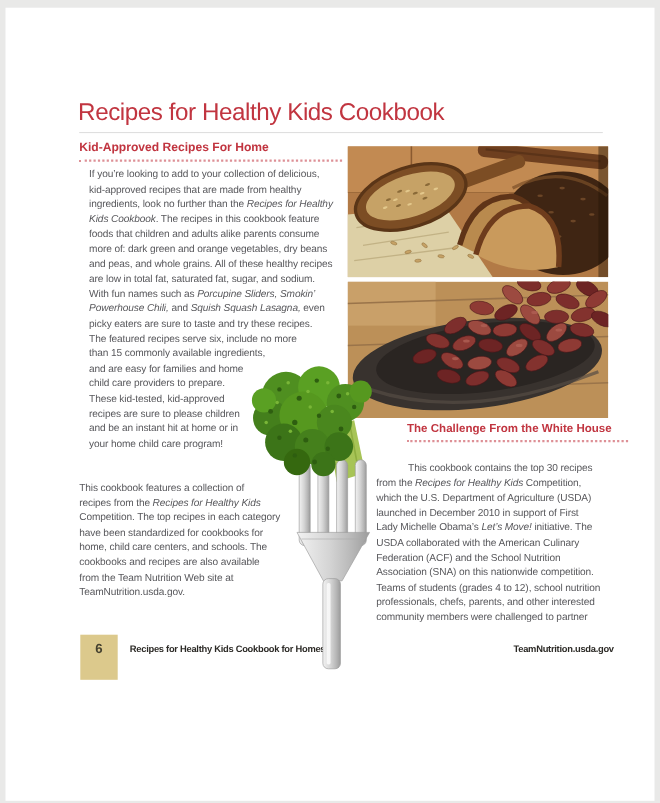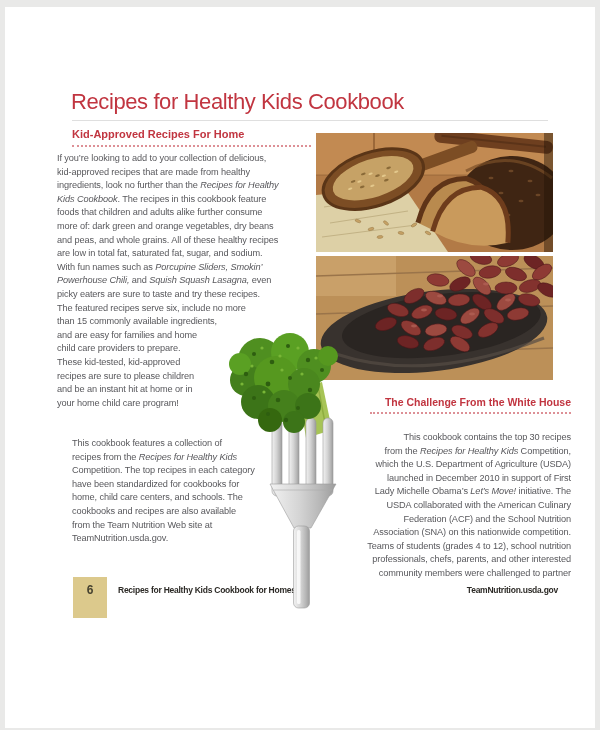--- a/index.html
+++ b/index.html
@@ -18,26 +18,26 @@
   .title-rule{left:72px;top:120px;width:476px;height:1px;background:#dfdfdf;z-index:2;}
   .col-heading{
     font-size:11px;font-weight:bold;color:var(--red);z-index:2;white-space:nowrap;
   }
   .left-heading{left:72px;top:128px;}
   .left-dotted{left:72px;top:145px;width:239px;height:0;border-top:2px dotted #dd9096;z-index:2;}
   .body-text{
     font-size:9.2px;line-height:13.6px;letter-spacing:-0.1px;color:var(--body);
     white-space:pre;z-index:2;
   }
-  .para1{left:57px;top:152px;width:250px;}
+  .para1{left:81px;top:152px;width:250px;}
   .para2{left:72px;top:437px;width:250px;}
   .photo{z-index:1;}
   .bread{left:316px;top:133px;width:237px;height:119px;}
   .beans{left:316px;top:256px;width:237px;height:124px;}
-  .right-col{left:342px;top:396px;width:229px;z-index:2;text-align:right;}
+  .right-col{left:342px;top:384px;width:229px;z-index:2;}
   .right-heading{
     margin-left:28px;font-size:10.5px;font-weight:bold;color:var(--red);
     padding-bottom:4px;border-bottom:2px dotted #dd9096;white-space:nowrap;
   }
   .sp{float:left;height:14px;}
   .sp1{width:40px;}
   .sp2{width:29px;clear:left;}
   .right-para{margin-top:17px;width:auto;}
   .broc{left:224px;top:332px;width:122px;height:280px;z-index:6;}
   .pagenum-box{
@@ -61,21 +61,21 @@
 <div class="abs page-title">Recipes for Healthy Kids Cookbook</div>
 <div class="abs title-rule"></div>
 
 <div class="abs col-heading left-heading">Kid-Approved Recipes For Home</div>
 <div class="abs left-dotted"></div>
 
 <div class="abs body-text para1"><span>If you’re looking to add to your collection of delicious,
 kid-approved recipes that are made from healthy
 ingredients, look no further than the </span><i>Recipes for Healthy
 Kids Cookbook</i><span>. The recipes in this cookbook feature
-foods that children and adults alike further consume
+foods that children and adults alike parents consume
 more of: dark green and orange vegetables, dry beans
 and peas, and whole grains. All of these healthy recipes
 are low in total fat, saturated fat, sugar, and sodium.
 With fun names such as </span><i>Porcupine Sliders, Smokin’
 Powerhouse Chili,</i><span> and </span><i>Squish Squash Lasagna,</i><span> even
 picky eaters are sure to taste and try these recipes.
 The featured recipes serve six, include no more
 than 15 commonly available ingredients,
 and are easy for families and home
 child care providers to prepare.

